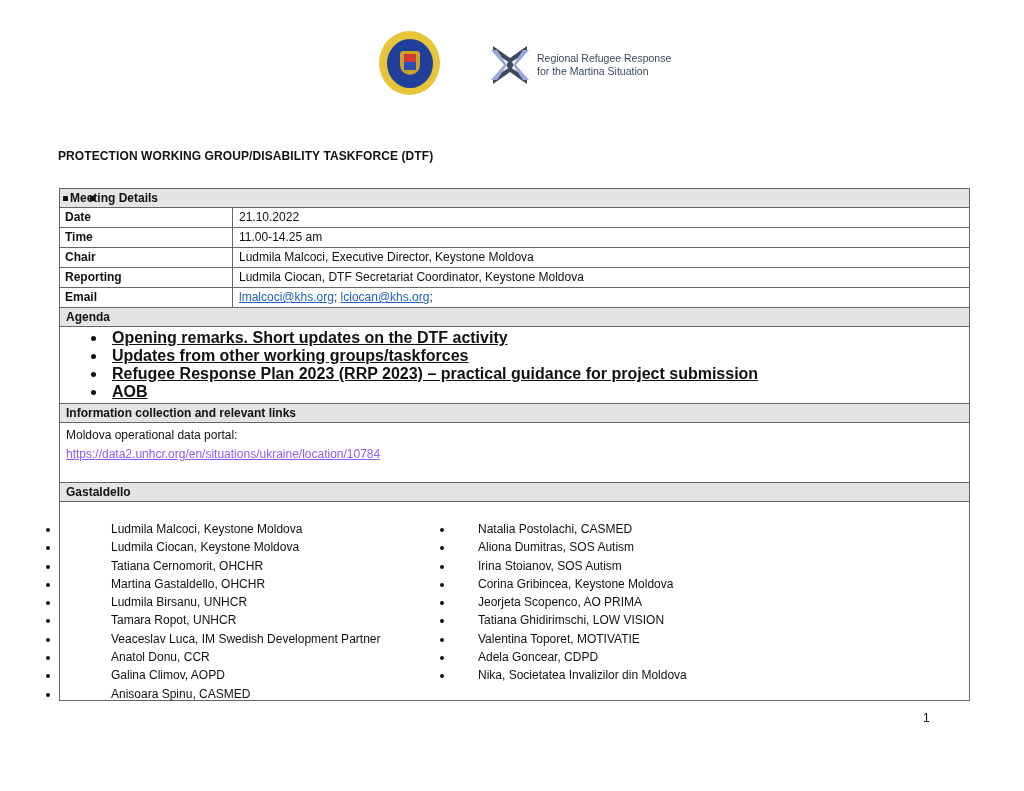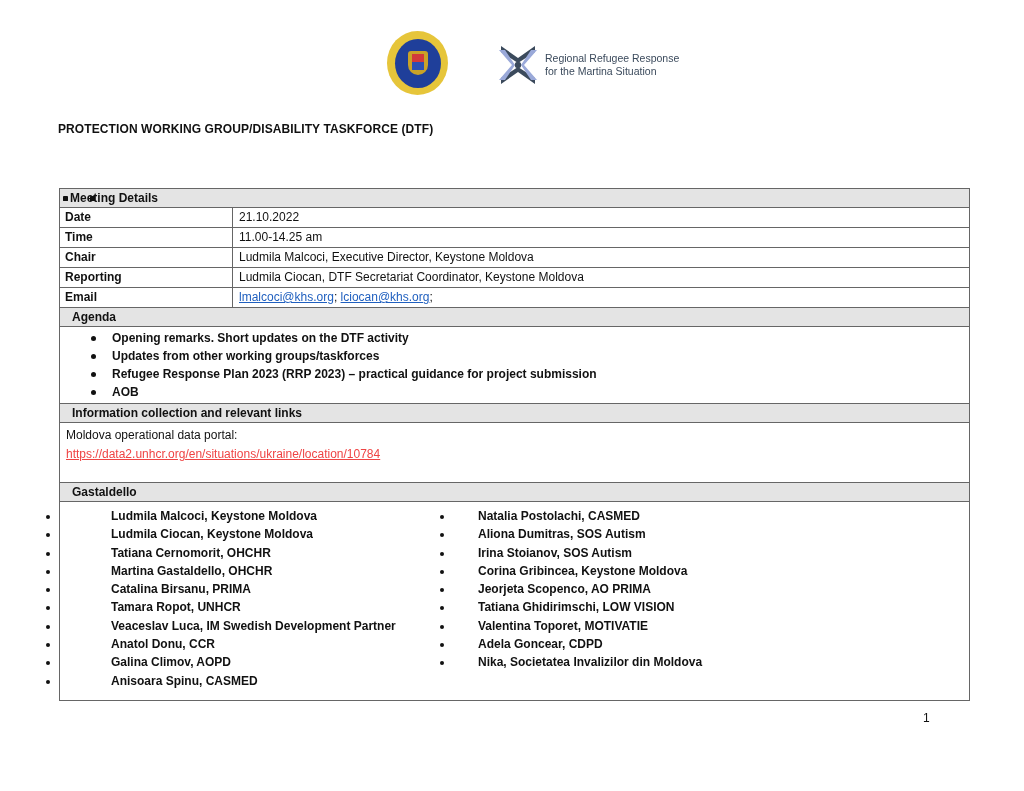--- a/index.html
+++ b/index.html
@@ -1,52 +1,52 @@
 <!DOCTYPE html>
 <html><head>
   <meta charset="utf-8">
   <style>
     * { box-sizing: border-box; margin: 0; padding: 0; }
     html, body { width: 1024px; height: 791px; background: #ffffff; overflow: hidden; }
     body { position: relative; font-family: "Liberation Sans", sans-serif; color: #111; }
 
-    .logos { position: absolute; top: 30px; left: 8px; width: 876px; height: 70px; }
+    .logos { position: absolute; top: 30px; left: 0; width: 876px; height: 70px; }
     .seal { position: absolute; left: 379px; top: 1px; width: 61px; height: 64px; border-radius: 50%;
             background: #e6c53a; display: flex; align-items: center; justify-content: center; }
     .seal-inner { width: 46px; height: 49px; border-radius: 50%; background: #1f3f9a;
                   display: flex; align-items: center; justify-content: center; }
     .seal-shield { width: 20px; height: 24px; background: #c9a227; border-radius: 3px 3px 10px 10px; position: relative; }
     .seal-shield::before { content: ""; position: absolute; left: 4px; top: 3px; width: 12px; height: 8px; background: #d23a3a; }
     .seal-shield::after { content: ""; position: absolute; left: 4px; top: 11px; width: 12px; height: 8px; background: #2a4fb3; }
 
     .rrr-logo { position: absolute; left: 489px; top: 14px; display: flex; align-items: center; gap: 6px; }
     .rrr-mark { width: 42px; height: 42px; position: relative; }
     .rrr-text { font-size: 10.5px; line-height: 13px; color: #3b4a5c; }
 
-    .doc-title { position: absolute; left: 58px; top: 122px; font-size: 12px; font-weight: bold; letter-spacing: 0.1px; }
+    .doc-title { position: absolute; left: 58px; top: 149px; font-size: 12px; font-weight: bold; letter-spacing: 0.1px; }
 
     .tbl { position: absolute; left: 59px; top: 188px; width: 911px; border: 1.5px solid #666; border-collapse: collapse; }
     .row { display: flex; border-bottom: 1.2px solid #666; }
-    .section { background: #e4e4e4; font-weight: bold; font-size: 12px; height: 19px; line-height: 18px; padding-left: 12px; }
+    .section { background: #e4e4e4; font-weight: bold; font-size: 12px; height: 19px; line-height: 18px; padding-left: 6px; }
     .section.first { padding-left: 10px; }
     .lbl { width: 173px; border-right: 1.2px solid #666; font-weight: bold; font-size: 12px; padding-left: 5px; height: 19px; line-height: 19px; }
     .val { flex: 1; font-size: 12px; padding-left: 6px; height: 19px; line-height: 19px; }
     .link { color: #1f5fbf; text-decoration: underline; margin-top: 27px; }
-    .link-dark { color: #ef4444; text-decoration: underline; }
+    .link-dark { color: #8b5cf6; text-decoration: underline; }
 
     .agenda { padding: 2px 0 2px 0; }
     .agenda li, .plist li { list-style: none; position: relative; }
-    .agenda li { font-weight: bold; font-size: 12px; height: 18px; line-height: 18px; padding-left: 52px; }
+    .agenda li { font-weight: bold; font-size: 16px; height: 18px; line-height: 18px; padding-left: 52px; text-decoration: underline; }
     .bullet { position: absolute; width: 5px; height: 5px; border-radius: 50%; background: #111; top: 7px; }
     .agenda .bullet { left: 31px; }
 
     .info { padding: 3px 6px 0 6px; font-size: 12px; height: 60px; }
     .info div { height: 19px; line-height: 19px; }
 
-    .participants { display: flex; height: 198px; padding-top: 5px; font-weight: bold; }
+    .participants { display: flex; height: 198px; padding-top: 18px; }
     .pcol { font-size: 12px; }
     .pcol li { height: 18.3px; line-height: 18.3px; padding-left: 51px; }
     .pcol .bullet { left: 30px; }
     .pcol.left { width: 394px; }
     .pcol.right li { padding-left: 24px; }
     .pcol.right .bullet { left: 3px; }
 
     .page-num { position: absolute; left: 923px; top: 711px; font-size: 12px; }
   </style>
 </head>
@@ -115,21 +115,21 @@
     <div><a class="link-dark">https://data2.unhcr.org/en/situations/ukraine/location/10784</a></div>
   </div>
 
   <div class="row section">Gastaldello</div>
   <div class="participants">
     <ul class="pcol left">
       <li><span class="bullet"></span><span>Ludmila Malcoci, Keystone Moldova</span></li>
       <li><span class="bullet"></span><span>Ludmila Ciocan, Keystone Moldova</span></li>
       <li><span class="bullet"></span><span>Tatiana Cernomorit, OHCHR</span></li>
       <li><span class="bullet"></span><span>Martina Gastaldello, OHCHR</span></li>
-      <li><span class="bullet"></span><span>Catalina Birsanu, PRIMA</span></li>
+      <li><span class="bullet"></span><span>Ludmila Birsanu, UNHCR</span></li>
       <li><span class="bullet"></span><span>Tamara Ropot, UNHCR</span></li>
       <li><span class="bullet"></span><span>Veaceslav Luca, IM Swedish Development Partner</span></li>
       <li><span class="bullet"></span><span>Anatol Donu, CCR</span></li>
       <li><span class="bullet"></span><span>Galina Climov, AOPD</span></li>
       <li><span class="bullet"></span><span>Anisoara Spinu, CASMED</span></li>
     </ul>
     <ul class="pcol right">
       <li><span class="bullet"></span><span>Natalia Postolachi, CASMED</span></li>
       <li><span class="bullet"></span><span>Aliona Dumitras, SOS Autism</span></li>
       <li><span class="bullet"></span><span>Irina Stoianov, SOS Autism</span></li>

